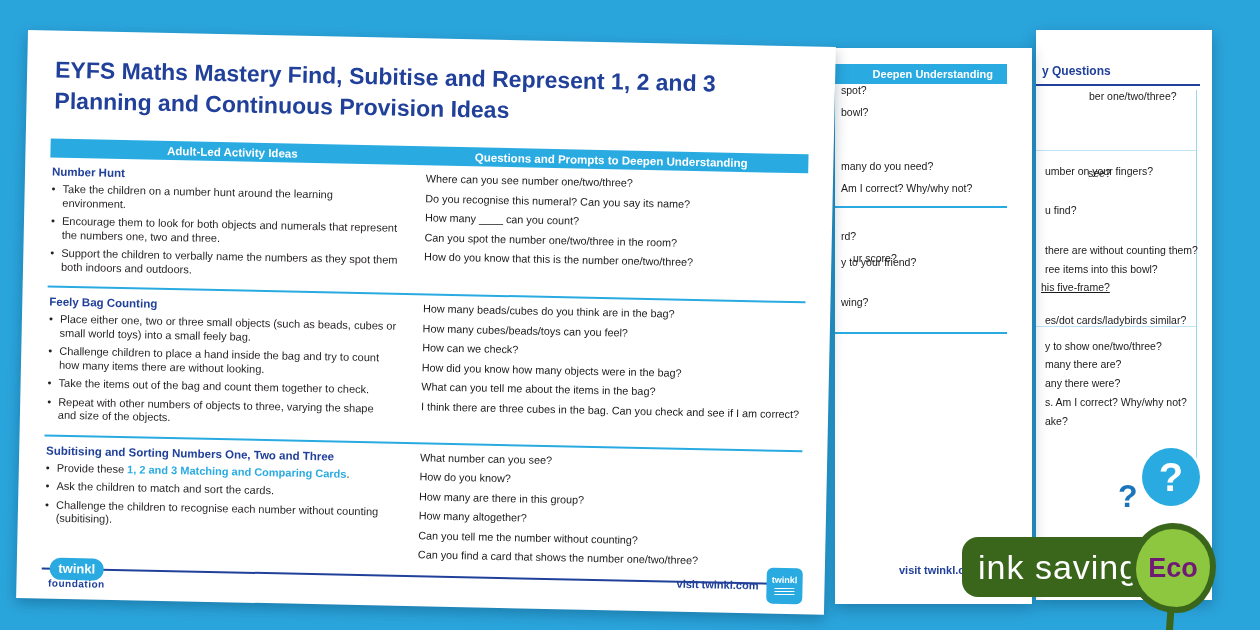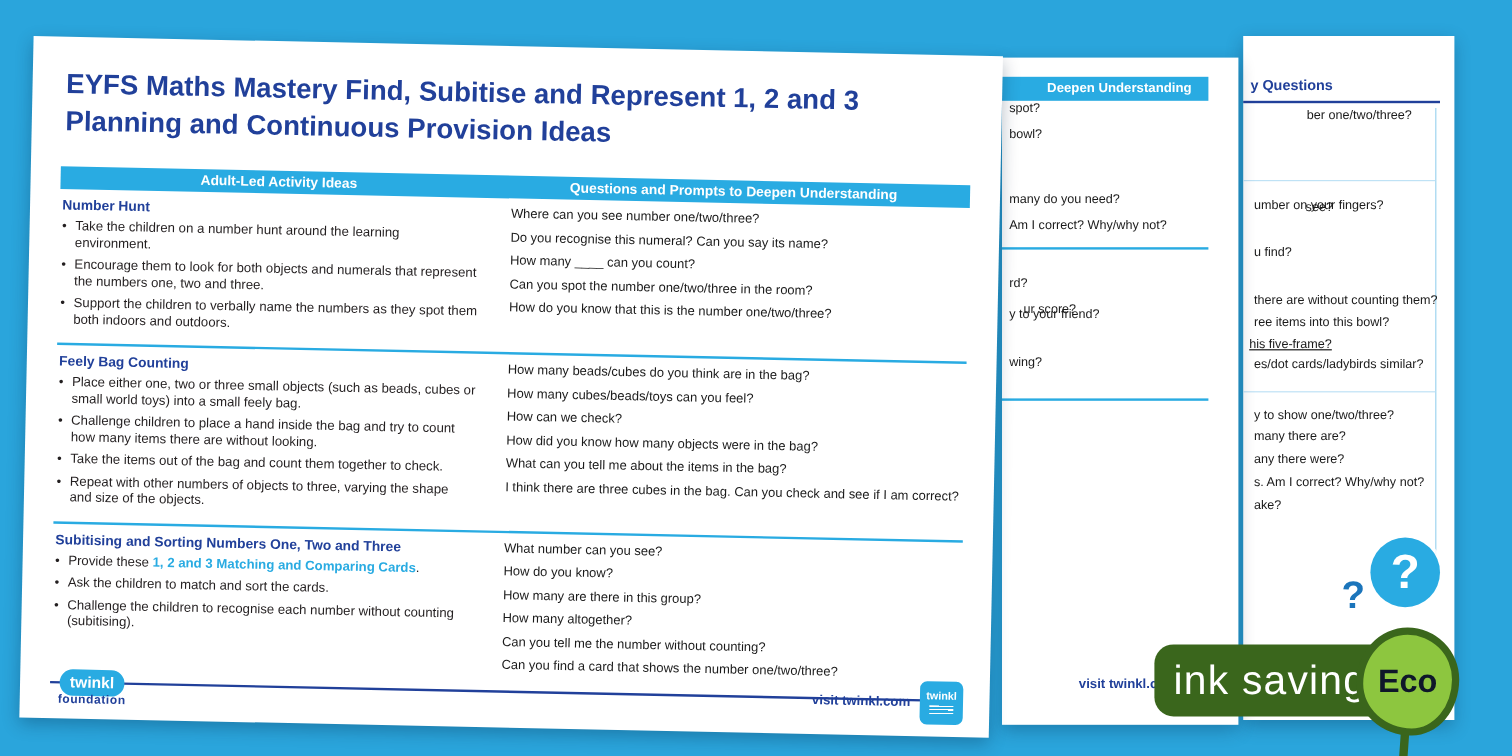--- a/index.html
+++ b/index.html
@@ -56,21 +56,21 @@
     color:#ffffff;font-size:40px;font-weight:bold;text-align:center;line-height:58px;
     box-shadow:0 0 0 3px rgba(255,255,255,.85);}
   .q-small{position:absolute;left:0;top:30px;font-size:32px;font-weight:bold;color:#1b75bb;
     text-shadow:0 0 2px #ffffff;}
 
   
   #eco-badge{position:absolute;left:960px;top:525px;width:260px;height:105px;z-index:40;}
   .eco-pill{position:absolute;left:2px;top:12px;width:198px;height:60px;background:#3a661c;border-radius:16px;
     color:#ffffff;font-size:34px;line-height:60px;padding-left:16px;box-sizing:border-box;letter-spacing:1px;}
   .eco-leaf{position:absolute;left:170px;top:-2px;width:74px;height:78px;background:#8dc63f;border:6px solid #3a661c;
-    border-radius:50% 50% 46% 54% / 52% 48% 52% 48%;color:#0f172a;font-size:27px;font-weight:bold;
+    border-radius:50% 50% 46% 54% / 52% 48% 52% 48%;color:#701a75;font-size:27px;font-weight:bold;
     text-align:center;line-height:78px;}
   .eco-stem{position:absolute;left:206px;top:80px;width:7px;height:50px;background:#3a661c;border-radius:3px;transform:rotate(4deg);}
 </style>
 </head>
 <body>
 
 <div id="stage">
 
   <div class="page" id="right-page">
     <div class="right-head">y Questions</div>
@@ -79,21 +79,21 @@
     <div class="hr-light" style="left:0;top:120px;width:160px;"></div>
     <div class="hr-light" style="left:0;top:296px;width:160px;"></div>
 
     <div class="frag" style="left:9px;top:60px;padding-left:44px;">ber one/two/three?</div>
     <div class="frag" style="left:9px;top:135px;">umber on your fingers?</div>
     <div class="frag" style="left:9px;top:137px;margin-left:43px;">see?</div>
     <div class="frag" style="left:9px;top:174px;">u find?</div>
     <div class="frag" style="left:9px;top:214px;">there are without counting them?</div>
     <div class="frag" style="left:9px;top:233px;">ree items into this bowl?</div>
     <div class="frag" style="left:5px;top:251px;text-decoration:underline;">his five-frame?</div>
-    <div class="frag" style="left:9px;top:268px;">es/dot cards/ladybirds similar?</div>
+    <div class="frag" style="left:9px;top:284px;">es/dot cards/ladybirds similar?</div>
     <div class="frag" style="left:9px;top:310px;">y to show one/two/three?</div>
     <div class="frag" style="left:9px;top:328px;">many there are?</div>
     <div class="frag" style="left:9px;top:347px;">any there were?</div>
     <div class="frag" style="left:9px;top:366px;">s. Am I correct? Why/why not?</div>
     <div class="frag" style="left:9px;top:385px;">ake?</div>
   </div>
 
   <div class="page" id="middle-page">
     <div class="mid-bar">Deepen Understanding</div>
 

